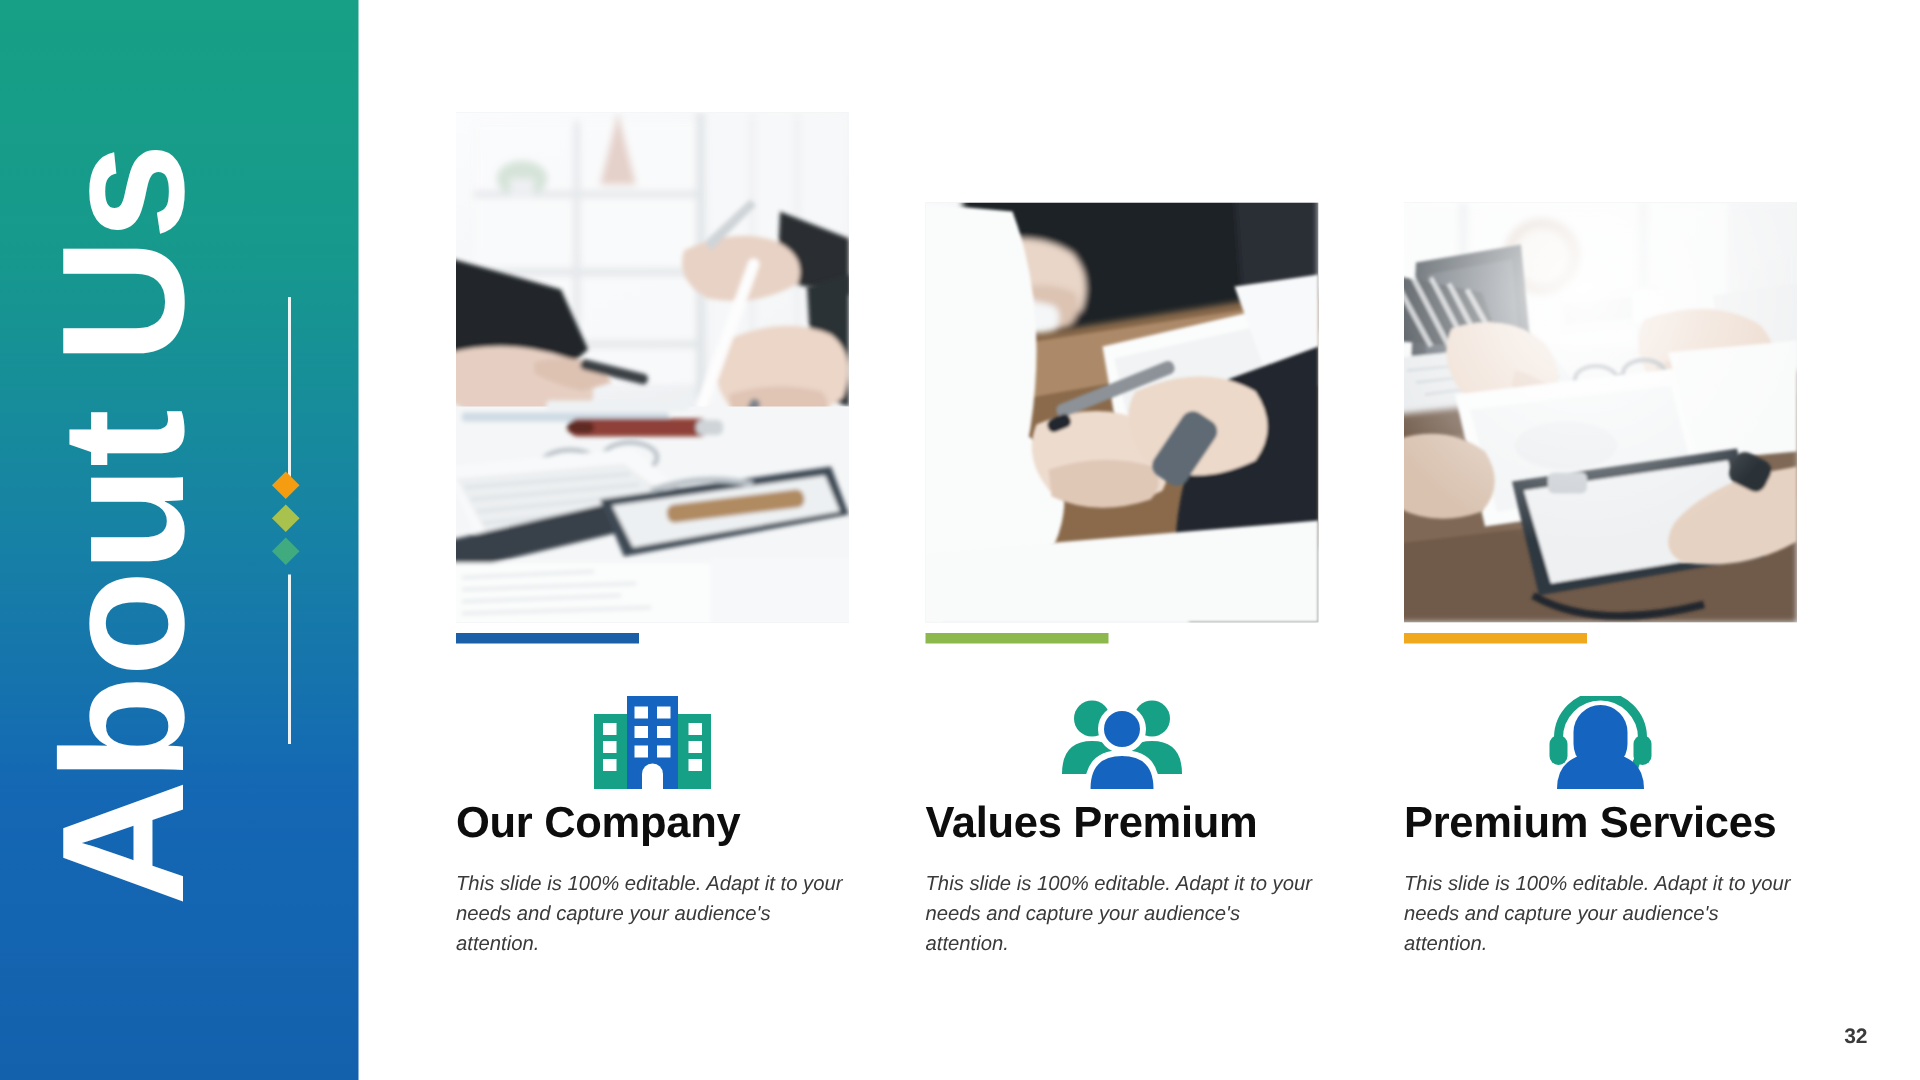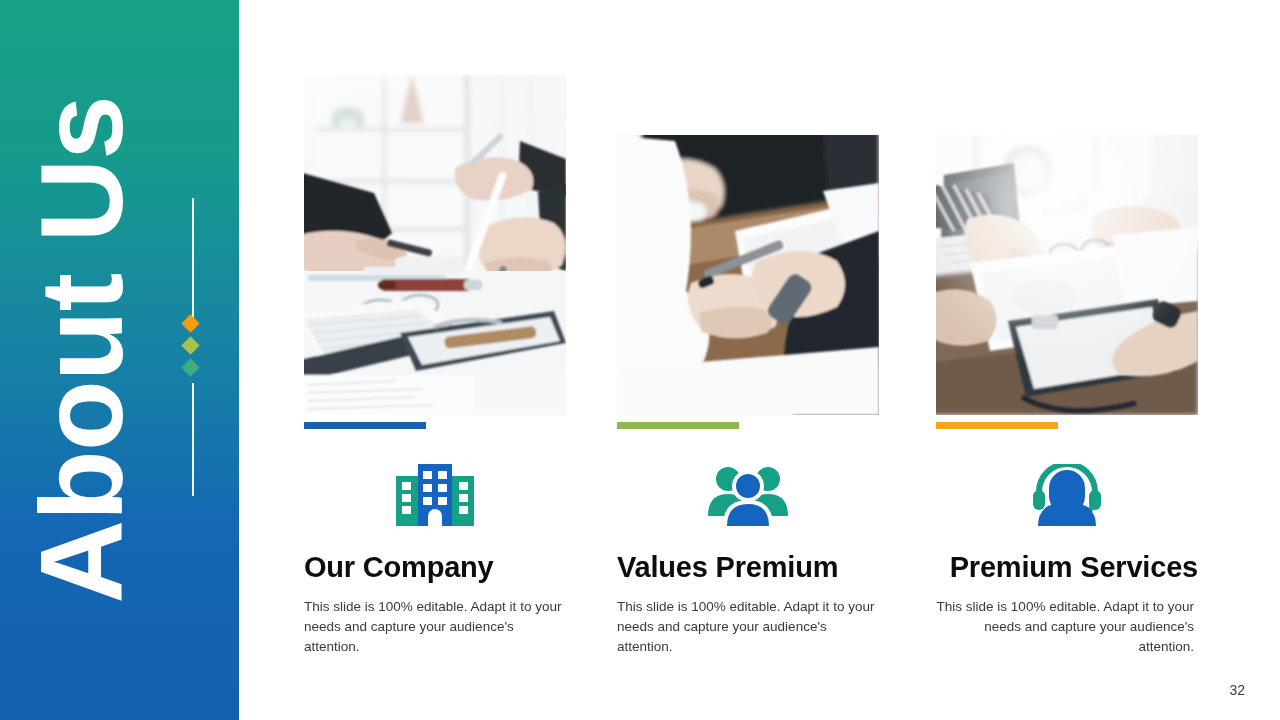--- a/index.html
+++ b/index.html
@@ -71,21 +71,21 @@
   
   .content {
     position: absolute;
     left: 239px; top: 0;
     width: 1041px; height: 720px;
   }
 
   .col { position: absolute; }
   .col-1 { left: 65px; top: 75px; width: 262px; }
   .col-2 { left: 378px; top: 135px; width: 262px; }
-  .col-3 { left: 697px; top: 135px; width: 262px; text-align: right; }
+  .col-3 { left: 697px; top: 135px; width: 262px; }
 
   .photo {
     width: 262px;
     position: relative;
     overflow: hidden;
     background: #e9ecee;
   }
   .photo.tall { height: 340px; }
   .photo.short { height: 280px; }
   .photo svg { display: block; width: 100%; height: 100%; }
@@ -104,38 +104,39 @@
   }
   .col-1 .icon-wrap { margin-top: 27px; }
   .col-2 .icon-wrap { margin-top: 27px; }
   .col-3 .icon-wrap { margin-top: 27px; }
 
   .heading {
     font-size: 29px;
     font-weight: bold;
     color: #0d0d0d;
     letter-spacing: -0.2px;
-    margin-top: 18px;
+    margin-top: 0;
     line-height: 1.1;
     white-space: nowrap;
   }
   .body-text {
     font-size: 13.5px;
+    font-style: italic;
     color: #3a3a3a;
     line-height: 1.5;
     margin-top: 13px;
     width: 258px;
   }
 
   .page-number {
     position: absolute;
     right: 35px;
     bottom: 22px;
     font-size: 14px;
-    font-weight: normal;
+    font-weight: bold;
     color: #3b3b3b;
   }
 </style>
 </head>
 <body>
 
 <div class="slide">
 
   <div class="sidebar">
     <div class="sidebar-title">About Us</div>

